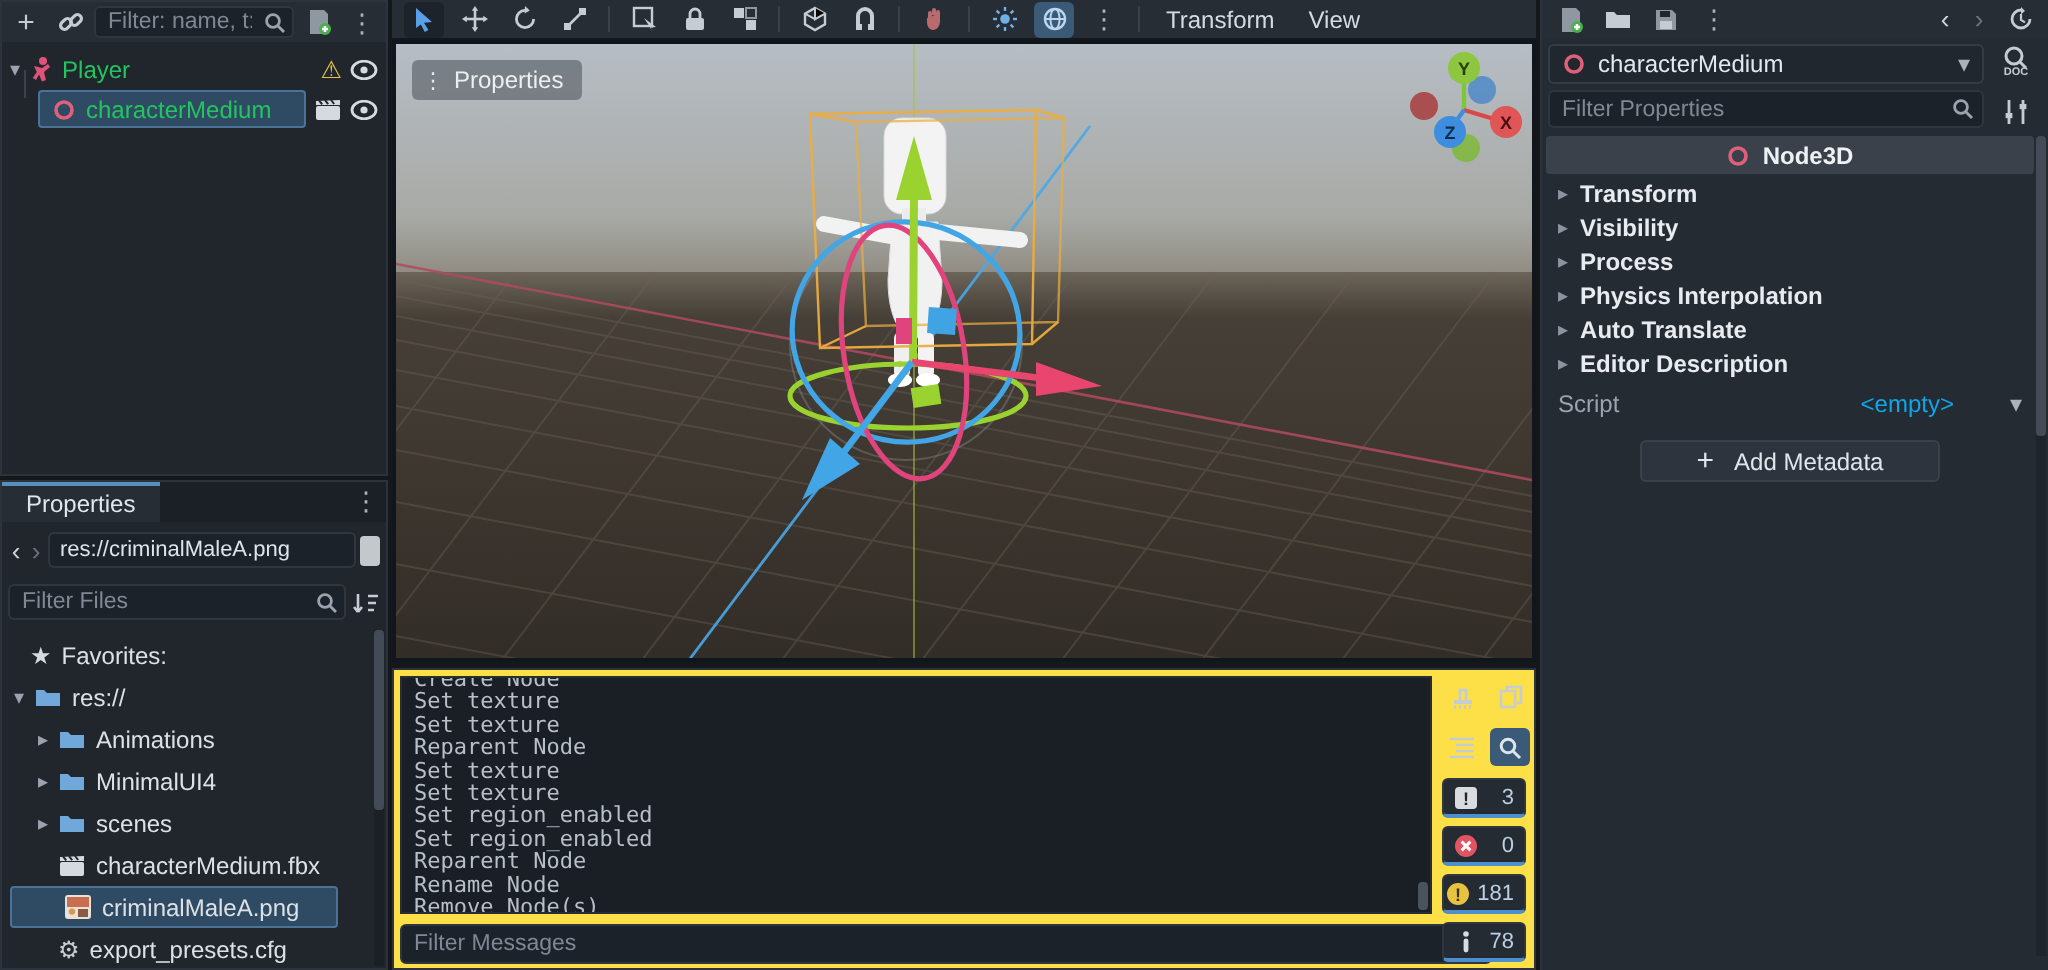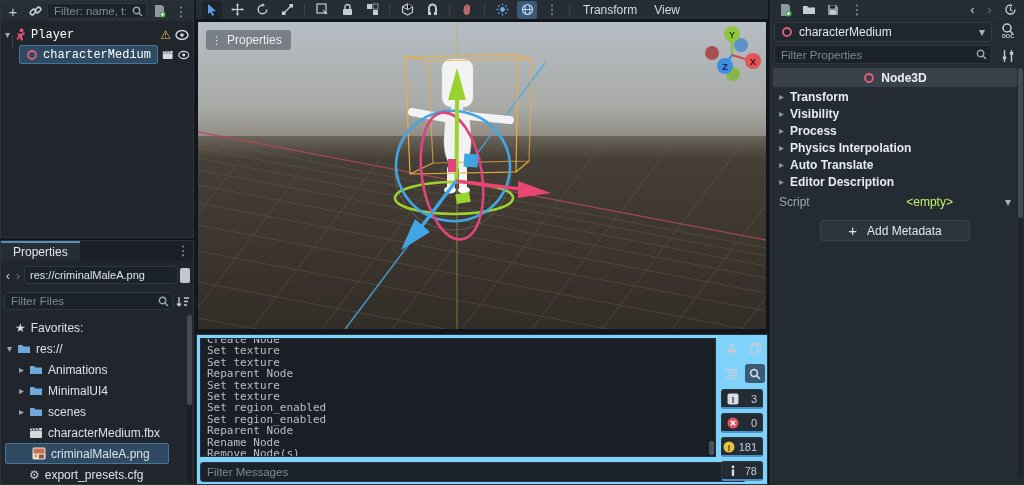--- a/index.html
+++ b/index.html
@@ -19,21 +19,21 @@
   .search-input::placeholder { color:#7f8894; opacity:1; }
   .mag { position:absolute; pointer-events:none; }
 
   
   .left-dock { left:0; top:0; width:194px; height:485px; background:#14181d; }
   .scene-panel { position:absolute; left:0; top:0; width:194px; height:238px; background:#21262d; border:1px solid #2c333c; }
   .scene-toolbar { position:absolute; left:0; top:0; width:100%; height:20px; background:#272d35; display:flex; align-items:center; gap:2px; padding:0 2px; }
   .scene-toolbar .search-wrap { position:relative; flex:1; }
   .scene-toolbar input { width:100%; height:16px; }
   .tree-row { position:absolute; left:0; width:100%; height:19px; display:flex; align-items:center; gap:4px; padding:0 4px; }
-  .tree-row .lbl { flex:1; white-space:nowrap; overflow:hidden; color:#ffffff;font-family:Liberation Mono, monospace; }
+  .tree-row .lbl { flex:1; white-space:nowrap; overflow:hidden; color:#22c55e; }
   .sel-box { background:#2f4a63; border:1px solid #4d7297; border-radius:2px; }
   .tree-guide { position:absolute; border-left:1px solid #3a424b; }
 
   
   .fs-panel { position:absolute; left:0; top:240px; width:194px; height:245px; background:#21262d; border:1px solid #2c333c; }
   .fs-tabbar { position:absolute; left:0; top:0; width:100%; height:20px; background:#1b2026; display:flex; }
   .fs-tab { height:20px; padding:0 12px; background:#272d35; border-top:2px solid #568fbe; display:flex; align-items:center; color:#e2e6eb; }
   .fs-crumbs { position:absolute; left:0; top:22px; width:100%; height:24px; display:flex; align-items:center; gap:2px; padding:0 3px; }
   .fs-path { flex:1; height:18px; background:#1c2229; border:1px solid #30363f; border-radius:3px; color:#dfe4e9; font-size:11px; padding:0 5px; font-family:"Liberation Sans",sans-serif; }
   .thumb { width:15px; height:15px; background:#c3c8cd; border-radius:2px; }
@@ -47,21 +47,21 @@
   .center { position:absolute; left:196px; top:0; width:572px; height:485px; background:#14181d; }
   .vp-toolbar { position:absolute; left:0; top:0; width:572px; height:19px; background:#272d35; display:flex; align-items:center; gap:5px; padding:0 6px; }
   .vp-toolbar .sep { width:1px; height:13px; background:#3a414b; margin:0 2px; }
   .menu-lbl { color:#d6dbe1; padding:0 6px; }
   .viewport { position:absolute; left:0; top:20px; width:572px; height:311px; background:#0f1318; border:2px solid #11161c; }
   .persp-pill { position:absolute; left:8px; top:8px; height:20px; background:rgba(110,116,123,0.85); border-radius:3px;
                 display:flex; align-items:center; gap:5px; padding:0 9px 0 5px; color:#eceef0; font-size:12px; }
   .persp-pill .dots { color:#e8eaec; font-size:11px; }
 
   
-  .output { position:absolute; left:0; top:334px; width:572px; height:151px; background:#7dd3fc; border:1px solid #2c333c; }
+  .output { position:absolute; left:0; top:334px; width:572px; height:151px; background:#fde047; border:1px solid #2c333c; }
   .log { position:absolute; left:3px; top:3px; width:516px; height:119px; background:#1a1f26; border:1px solid #272e37; overflow:hidden; }
   .log-lines { margin-top:-5px; padding:0 6px; font-family:"DejaVu Sans Mono",monospace; font-size:11px; line-height:11.4px; color:#b9bfc7; }
   .log-lines div { white-space:pre; }
   .log-scrollbar { position:absolute; right:1px; bottom:1px; width:5px; height:14px; background:#4a525c; border-radius:2px; }
   .msg-filter { position:absolute; left:3px; top:127px; width:546px; height:20px; }
   .msg-filter input { width:100%; height:20px; }
   .out-col { position:absolute; right:2px; top:4px; width:44px; }
   .out-row { display:flex; gap:4px; margin-bottom:6px; }
   .out-btn { width:20px; height:19px; display:flex; align-items:center; justify-content:center; border-radius:3px; }
   .out-btn.hl { background:#3a5a78; }
@@ -78,22 +78,22 @@
               display:flex; align-items:center; gap:6px; padding:0 6px; color:#e4e8ed; }
   .node-row .chev { margin-left:auto; color:#aab2bb; }
   .insp-filter { position:absolute; left:3px; top:45px; width:218px; height:19px; }
   .insp-filter input { width:100%; height:19px; }
   .side-icons { position:absolute; right:4px; top:22px; width:24px; display:flex; flex-direction:column; gap:8px; align-items:center; }
   .insp-body { position:absolute; left:2px; top:68px; width:244px; }
   .class-header { height:19px; background:#3a414b; border-radius:2px; display:flex; align-items:center; justify-content:center; gap:6px;
                   font-weight:bold; color:#eef1f4; margin-bottom:1px; }
   .prop-row { height:17px; display:flex; align-items:center; gap:6px; padding:0 6px; font-weight:bold; color:#e8ebef; }
   .prop-row .caret { color:#8b94a0; font-size:10px; font-weight:normal; }
-  .script-row { height:20px; display:flex; align-items:center; padding:0 6px; color:#9aa3ae; margin-top:2px;gap:24px; }
-  .script-row .val { margin-left:auto; margin-right:28px; color:#bef264; }
+  .script-row { height:20px; display:flex; align-items:center; padding:0 6px; color:#9aa3ae; margin-top:2px; }
+  .script-row .val { margin-left:auto; margin-right:28px; color:#0ea5e9; }
   .script-row .chev { color:#aab2bb; }
   .meta-btn { margin:8px auto 0; width:150px; height:21px; background:#2d343d; border:1px solid #39414b; border-radius:3px;
               display:flex; align-items:center; justify-content:center; gap:10px; color:#e2e6eb; }
   .insp-scroll { position:absolute; right:1px; top:68px; width:5px; height:410px; background:#1f242b; }
   .insp-scroll .hdl { position:absolute; top:0; width:5px; height:150px; background:#434c56; border-radius:2px; }
 
   svg text { font-family:"Liberation Sans",sans-serif; }
 </style>
 </head>
 <body>

